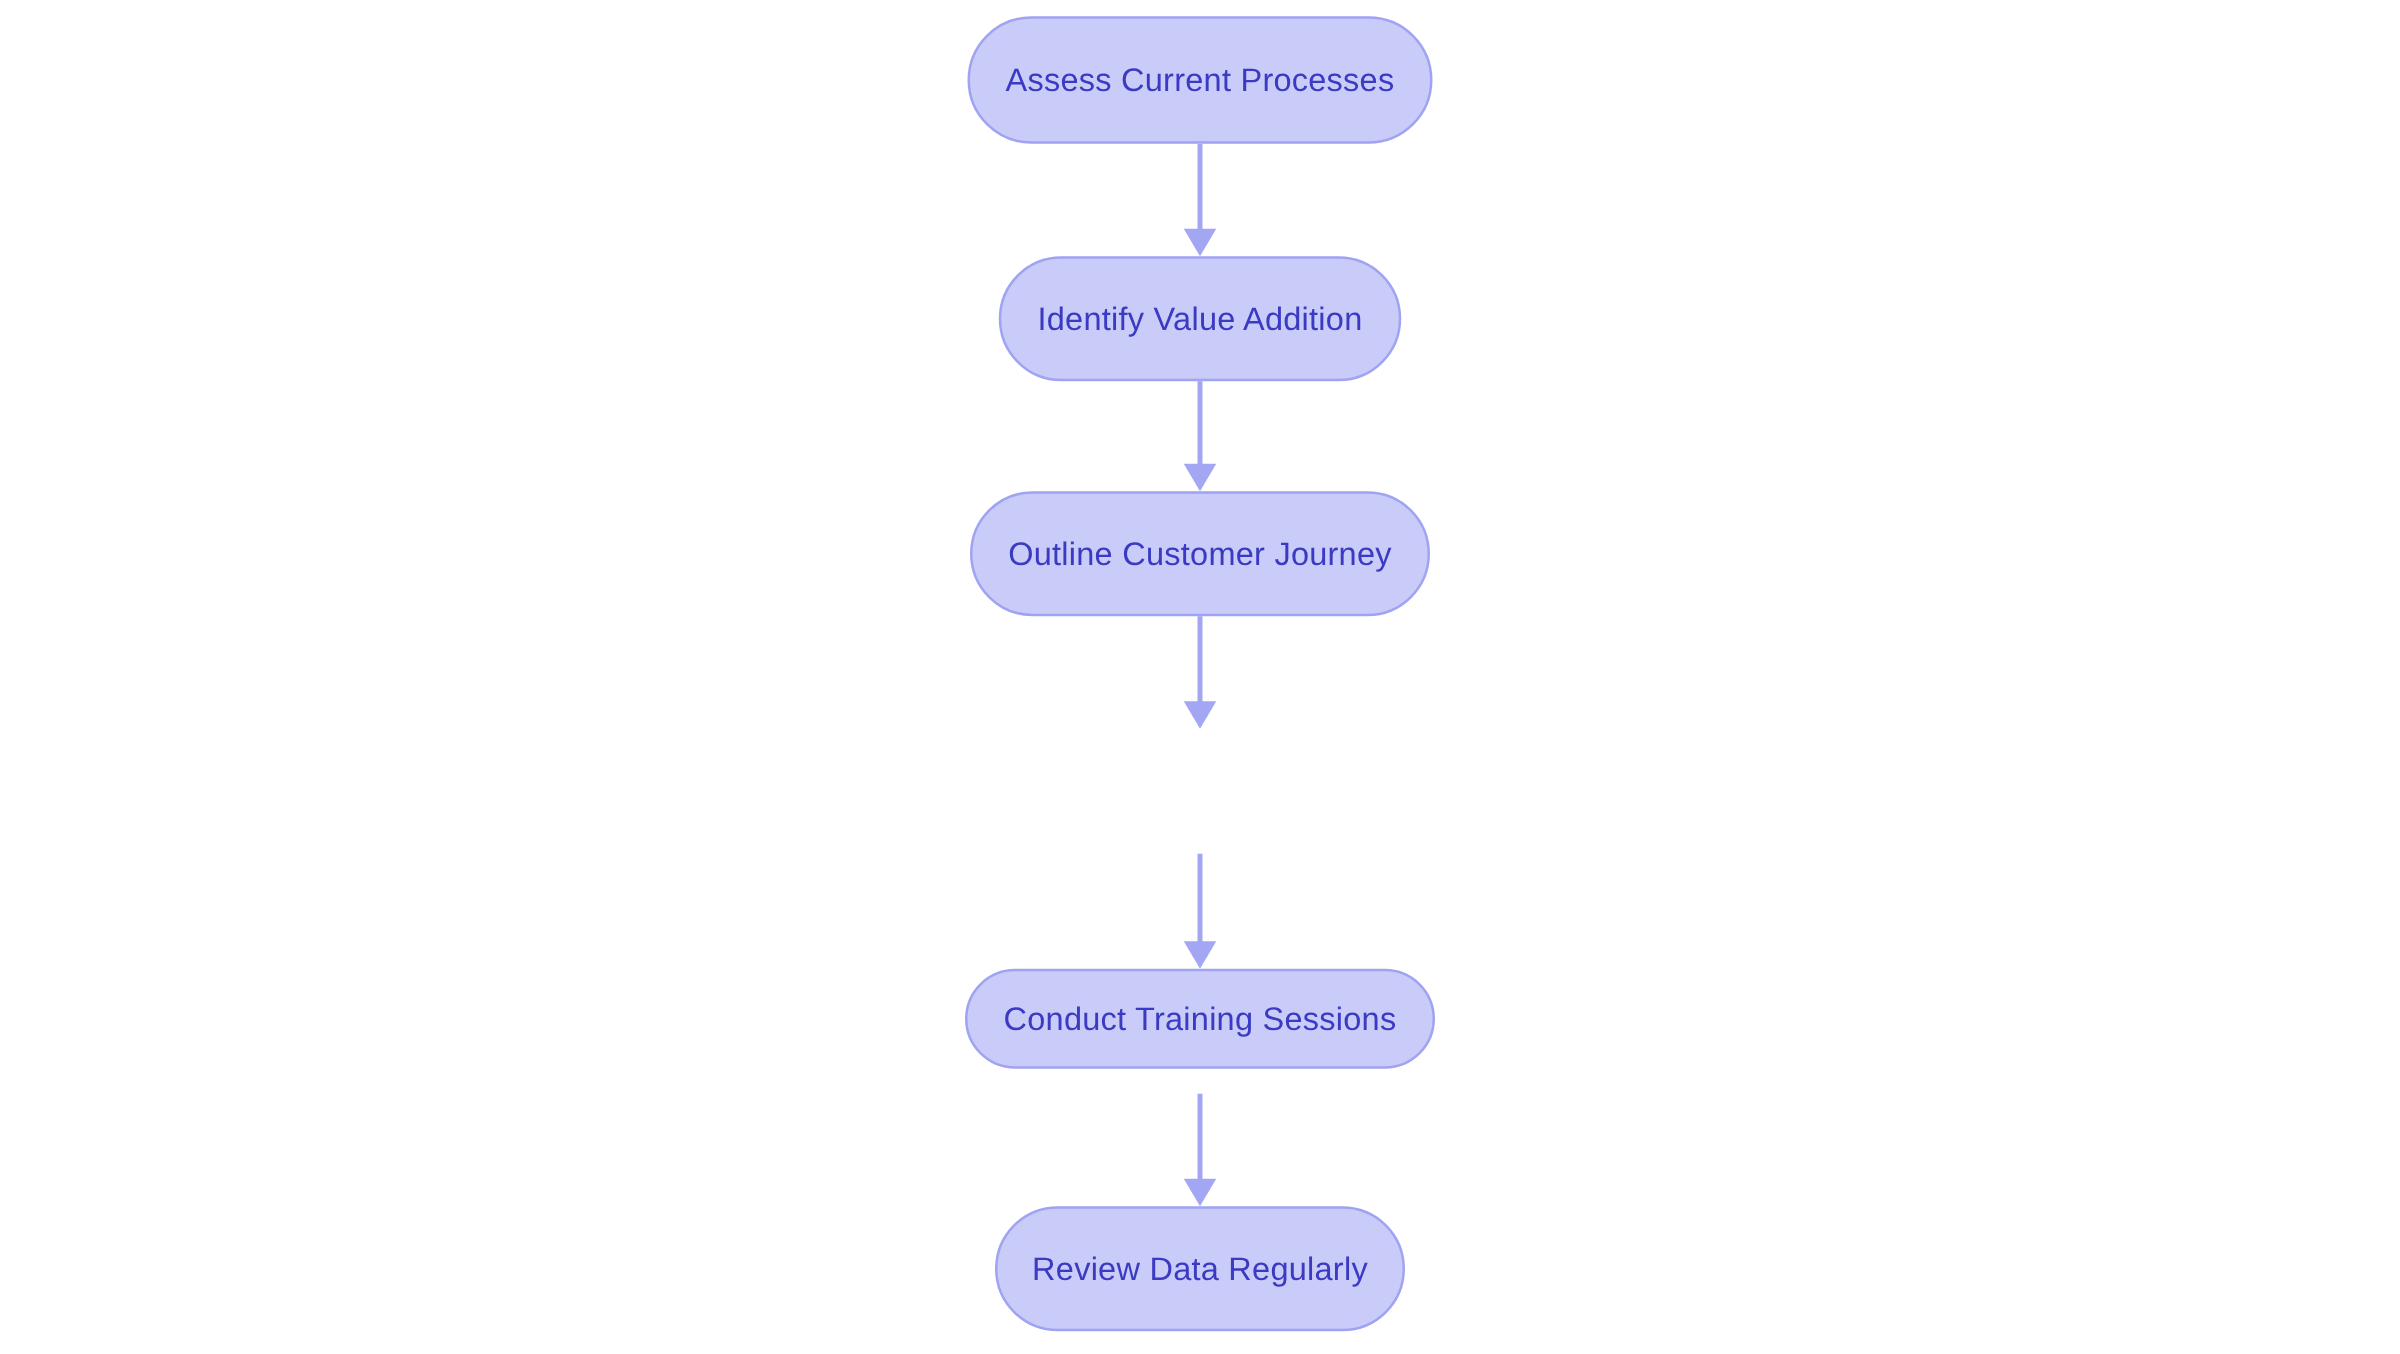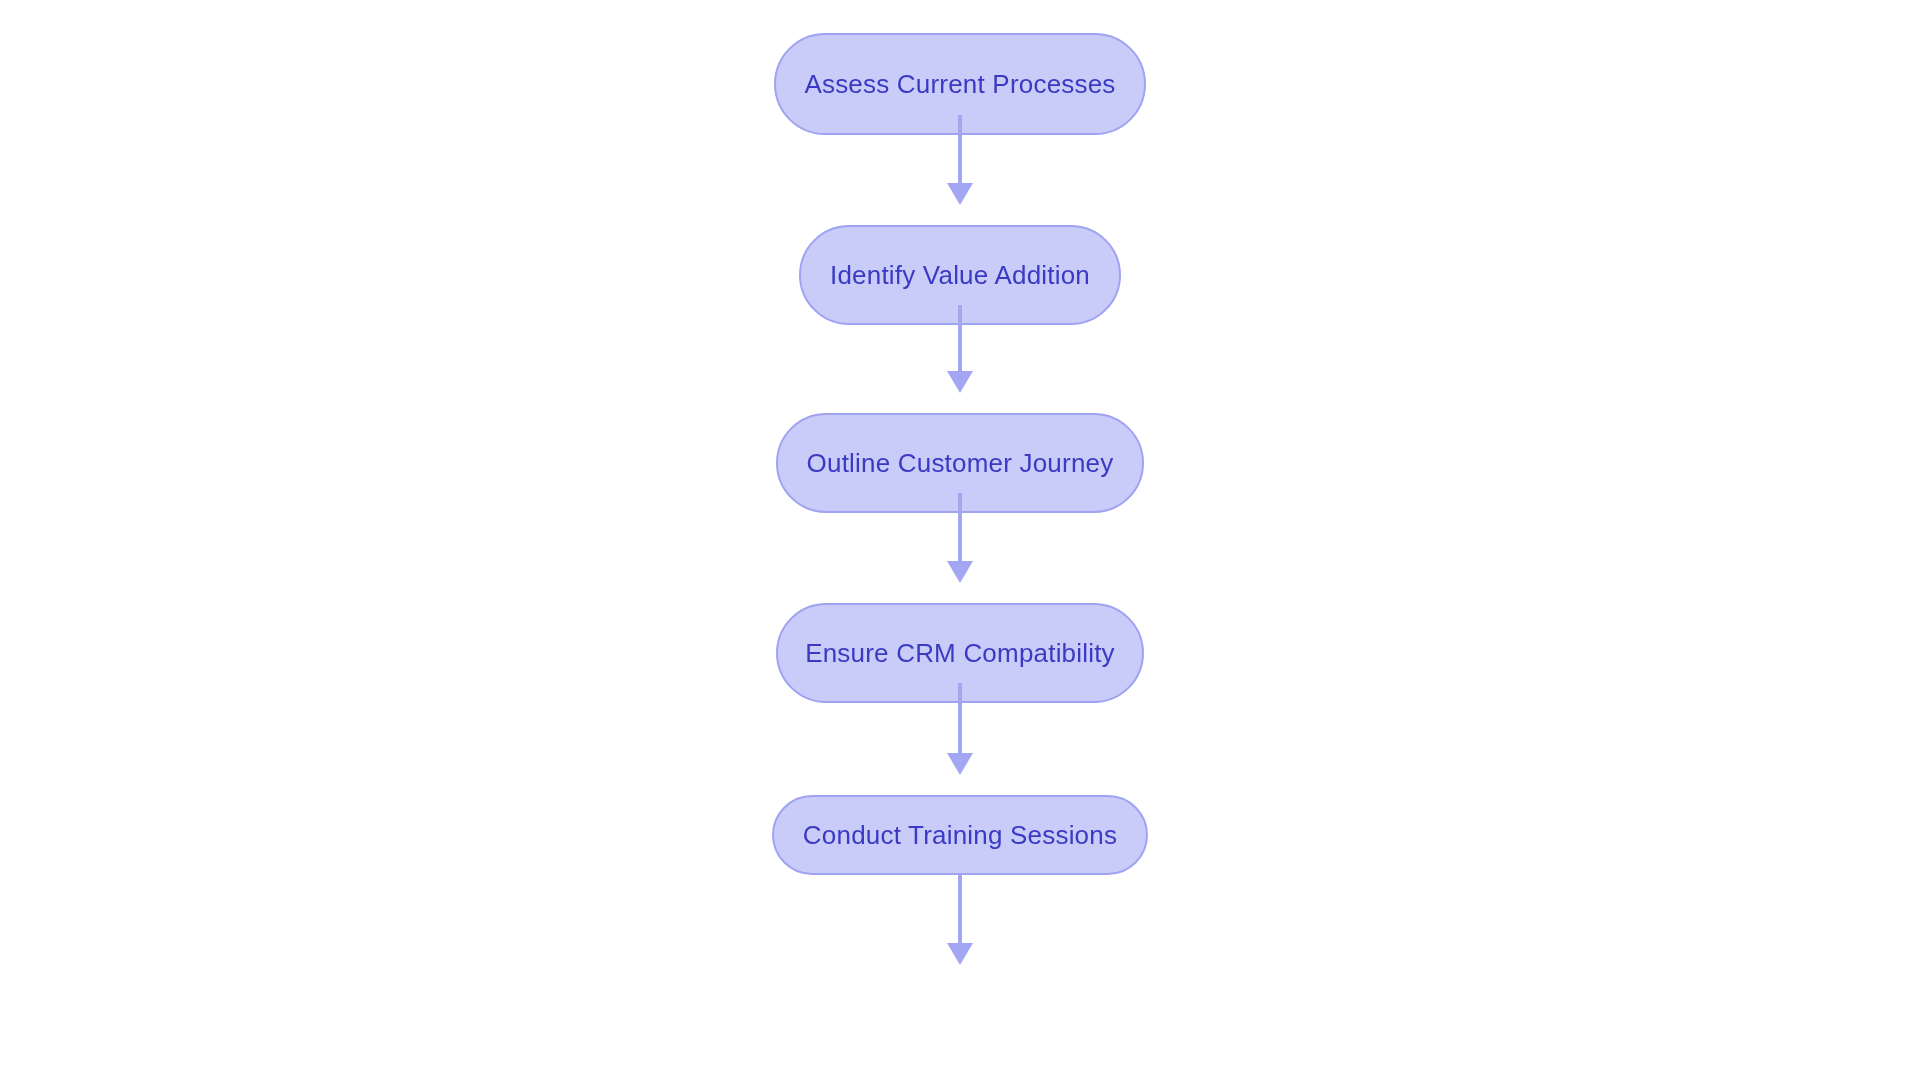--- a/index.html
+++ b/index.html
@@ -24,21 +24,20 @@
     background: var(--node-fill, #c9cbf8);
     border: 2px solid var(--node-border, #9fa3f1);
     border-radius: 52px;
     color: var(--node-text, #3a3ac2);
     font-size: 26px;
     font-weight: 500;
     letter-spacing: 0.2px;
     transform: translateX(-50%);
     white-space: nowrap;
     text-align: center;
-    margin-top: 20px;
   }
   .arrow-line {
     position: absolute;
     width: 4px;
     background: var(--arrow, #a3a6f2);
     transform: translateX(-50%);
   }
   .arrow-head {
     position: absolute;
     width: 0;
@@ -49,22 +48,22 @@
     transform: translateX(-50%);
   }
 </style>
 </head>
 <body>
 
 <div id="canvas" style="--bg: #ffffff; --node-fill: #c9cbf8; --node-border: #9fa3f1; --node-text: #3a3ac2; --arrow: #a3a6f2;">
     <div class="node" style="left: 960px; top: 13px; width: 372px; height: 102px;">Assess Current Processes</div>
     <div class="node" style="left: 960px; top: 205px; width: 322px; height: 100px;">Identify Value Addition</div>
     <div class="node" style="left: 960px; top: 393px; width: 368px; height: 100px;">Outline Customer Journey</div>
-    <div class="node" style="left: 960px; top: 583px; width: 368px; height: 100px;">Ensure CRM Compatibility</div>
     <div class="node" style="left: 960px; top: 775px; width: 376px; height: 80px;">Conduct Training Sessions</div>
+    <div class="node" style="left: 960px; top: 965px; width: 328px; height: 100px;">Review Data Regularly</div>
     <div class="arrow-line" style="left: 960px; top: 115px; height: 70px;"></div>
     <div class="arrow-head" style="left: 960px; top: 183px;"></div>
     <div class="arrow-line" style="left: 960px; top: 305px; height: 68px;"></div>
     <div class="arrow-head" style="left: 960px; top: 371px;"></div>
     <div class="arrow-line" style="left: 960px; top: 493px; height: 70px;"></div>
     <div class="arrow-head" style="left: 960px; top: 561px;"></div>
     <div class="arrow-line" style="left: 960px; top: 683px; height: 72px;"></div>
     <div class="arrow-head" style="left: 960px; top: 753px;"></div>
     <div class="arrow-line" style="left: 960px; top: 875px; height: 70px;"></div>
     <div class="arrow-head" style="left: 960px; top: 943px;"></div>

